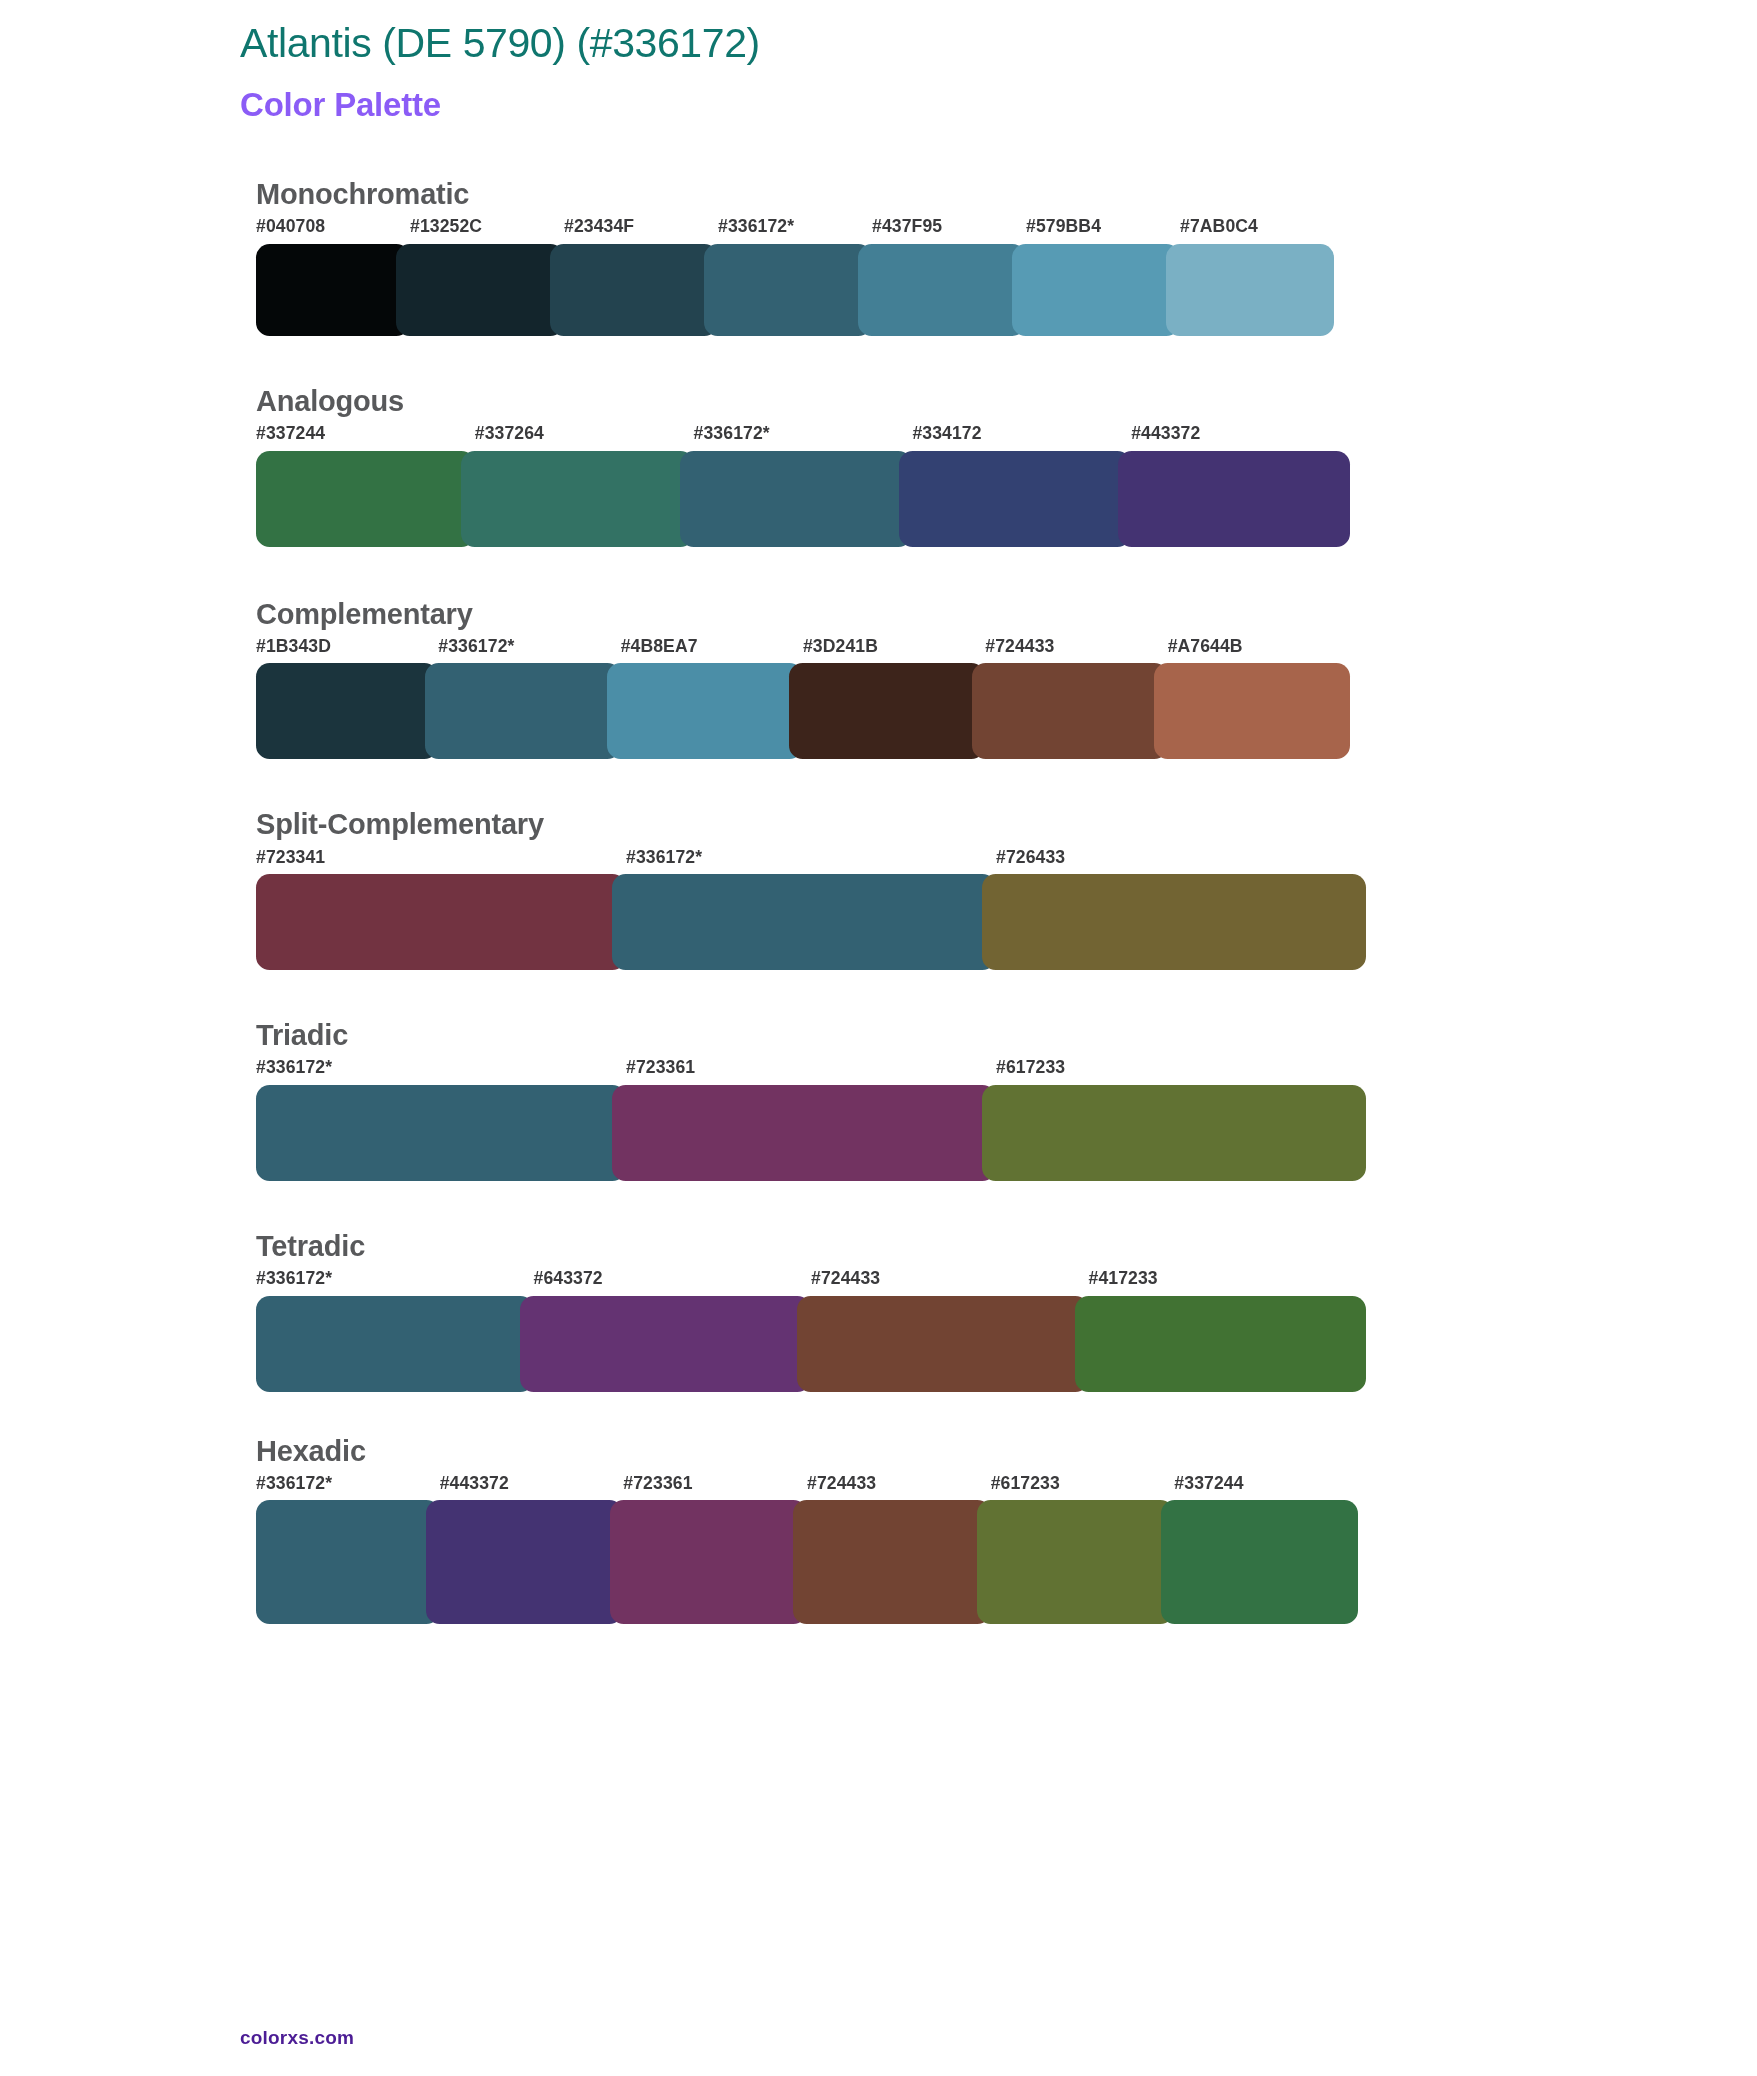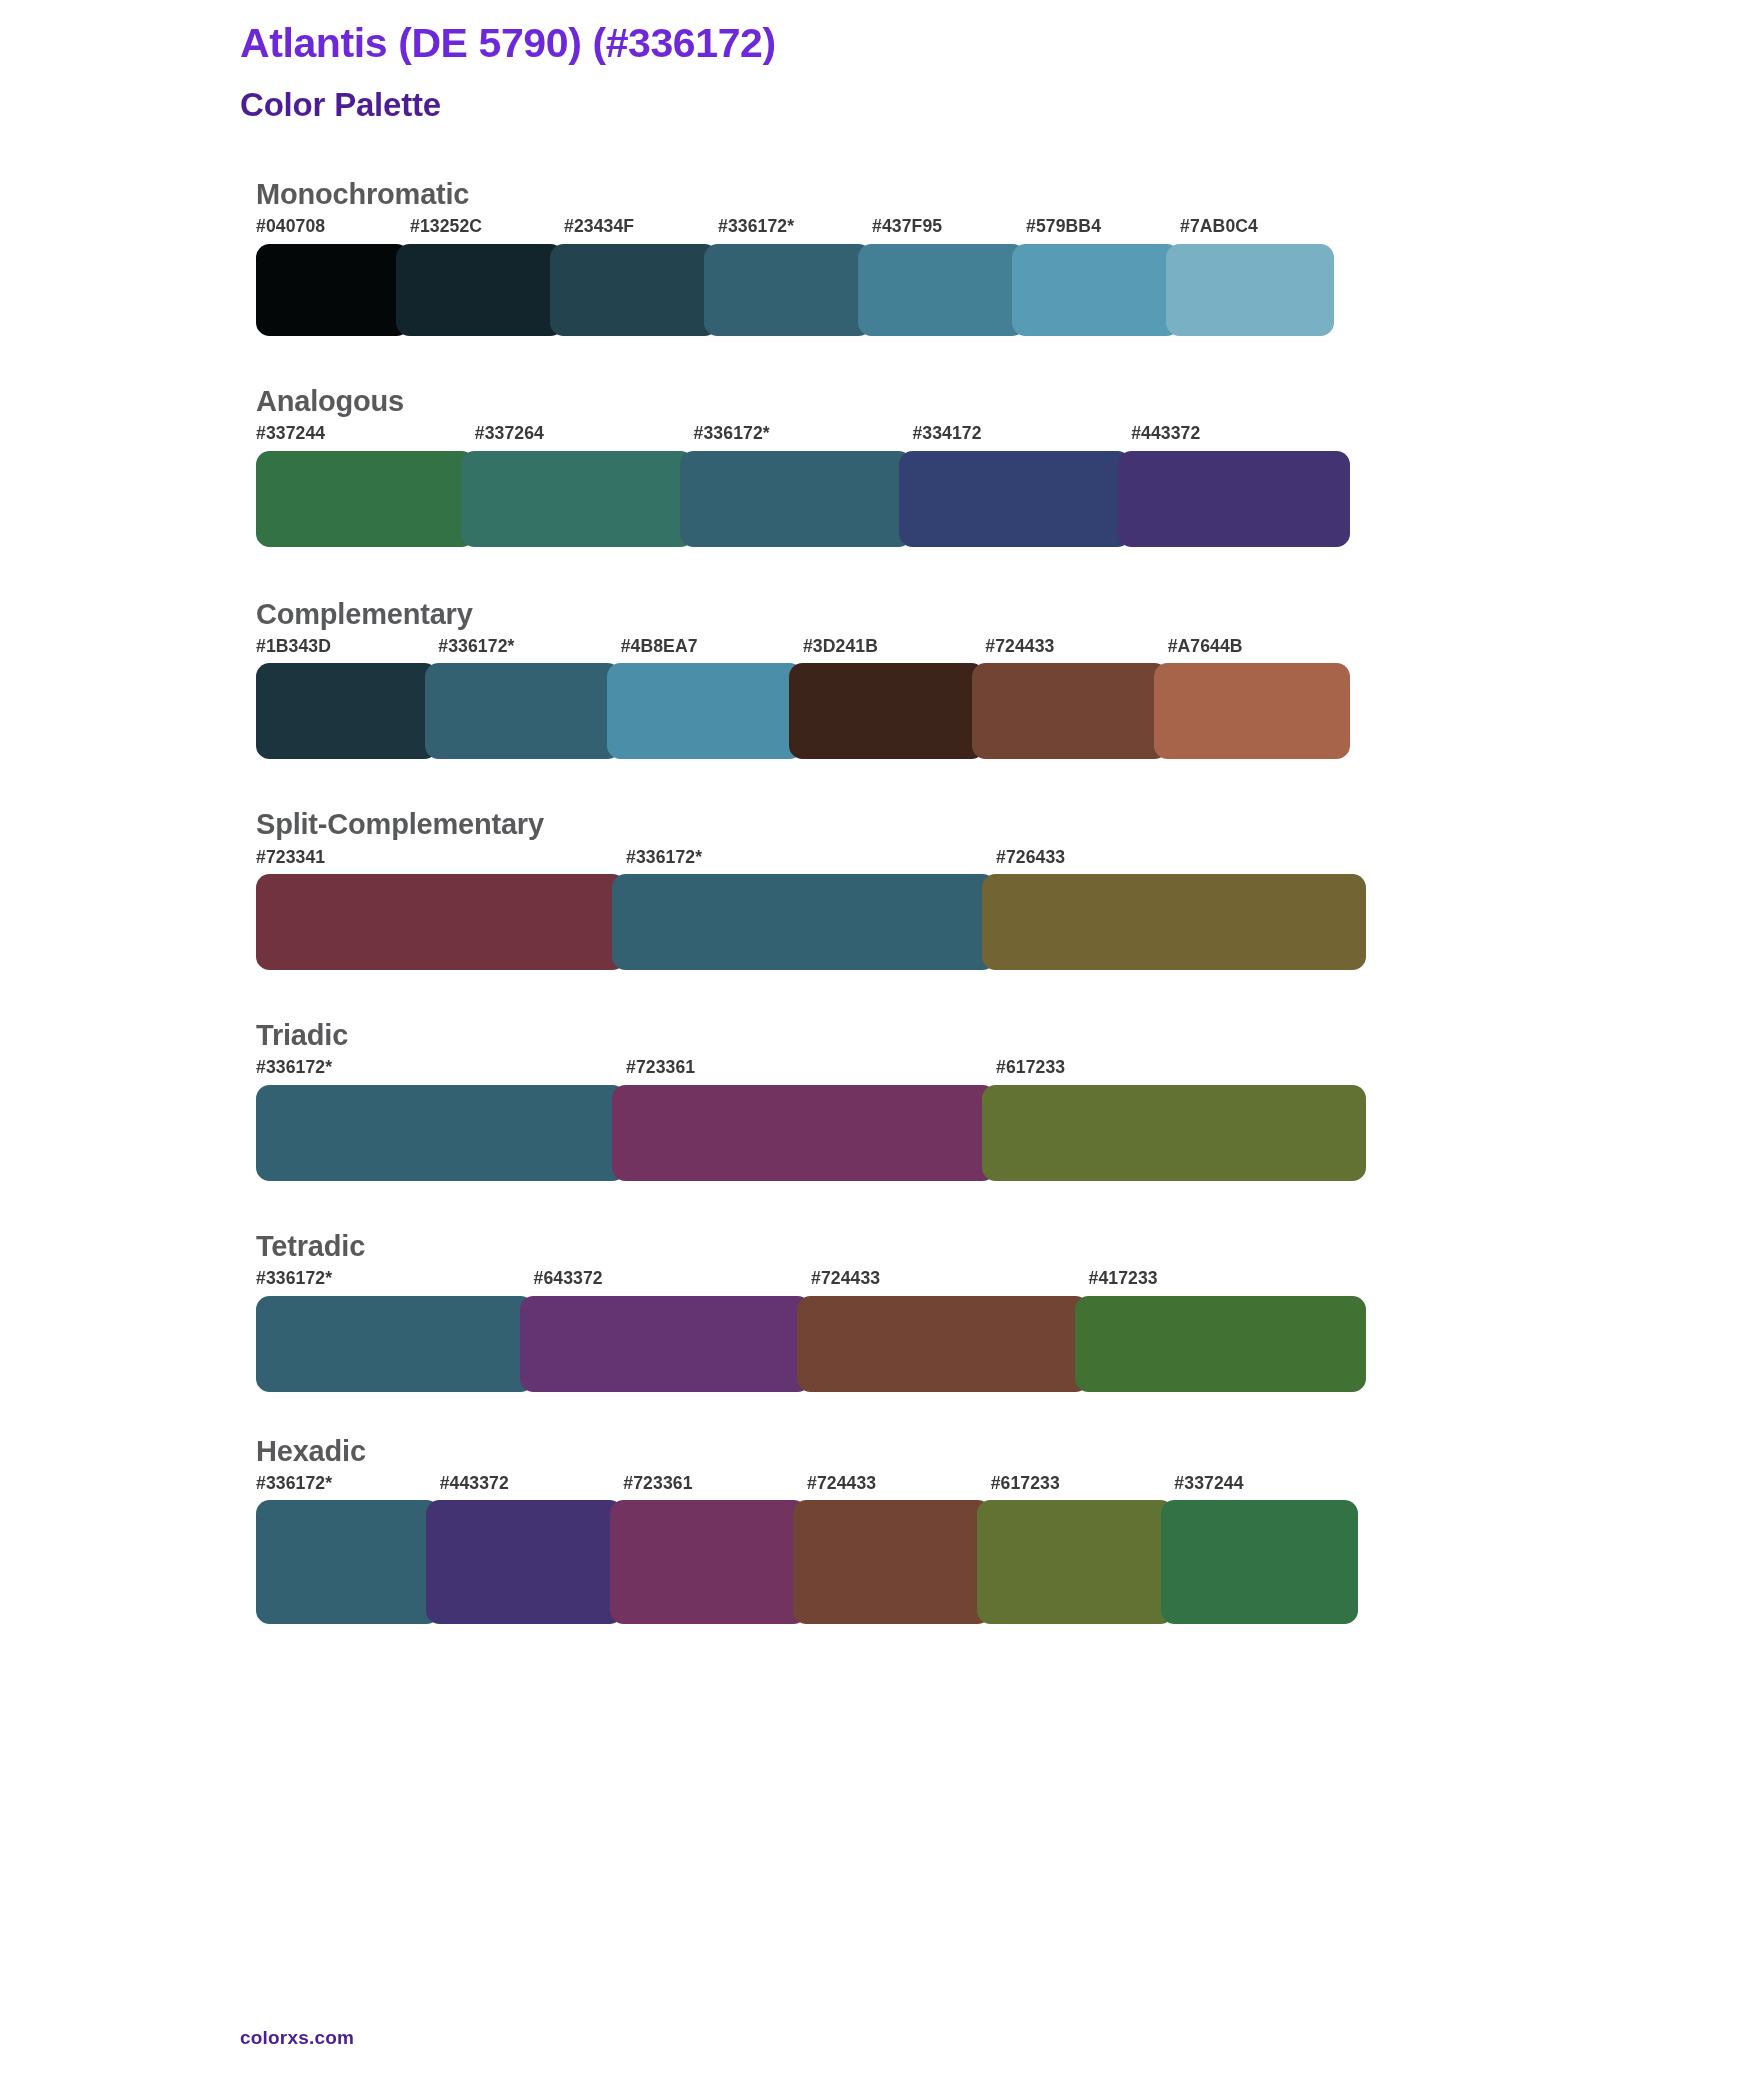--- a/index.html
+++ b/index.html
@@ -26,31 +26,31 @@
 
   
   .header {
     position: absolute;
     left: 240px;
     top: 19px;
     width: 1406px;
   }
   .page-title {
     font-size: 41px;
-    font-weight: bold;
-    color: #6d28d9;
+    font-weight: normal;
+    color: #0f766e;
     letter-spacing: -0.4px;
     line-height: 1.18;
     margin: 0;
     white-space: nowrap;
   }
   .page-subtitle {
     font-size: 33px;
     font-weight: bold;
-    color: #4c1d95;
+    color: #8b5cf6;
     letter-spacing: -0.2px;
     line-height: 1.2;
     margin: 17.6px 0 0 0;
     white-space: nowrap;
   }
 
   
   .sections {
     position: absolute;
     left: 16px;

